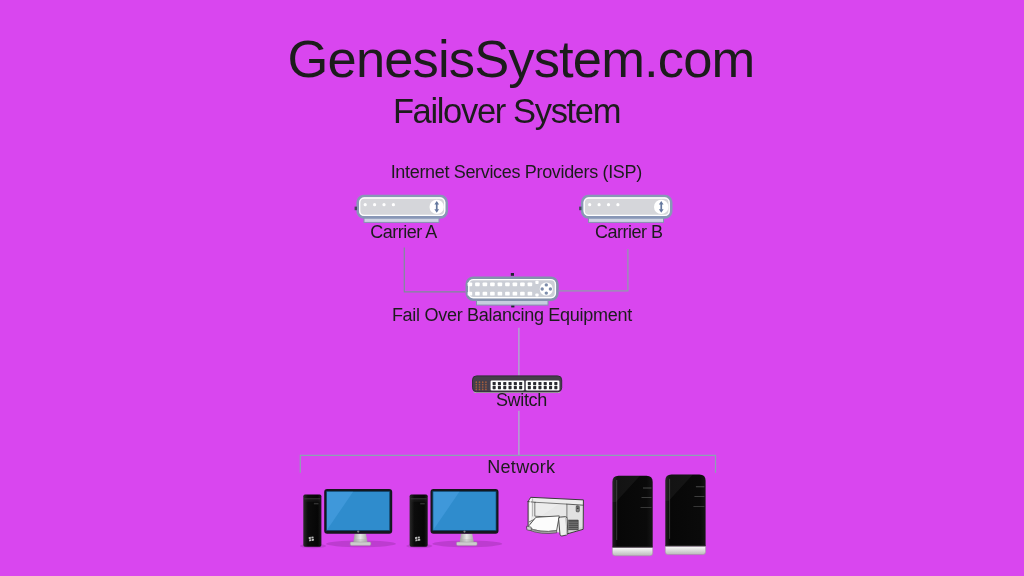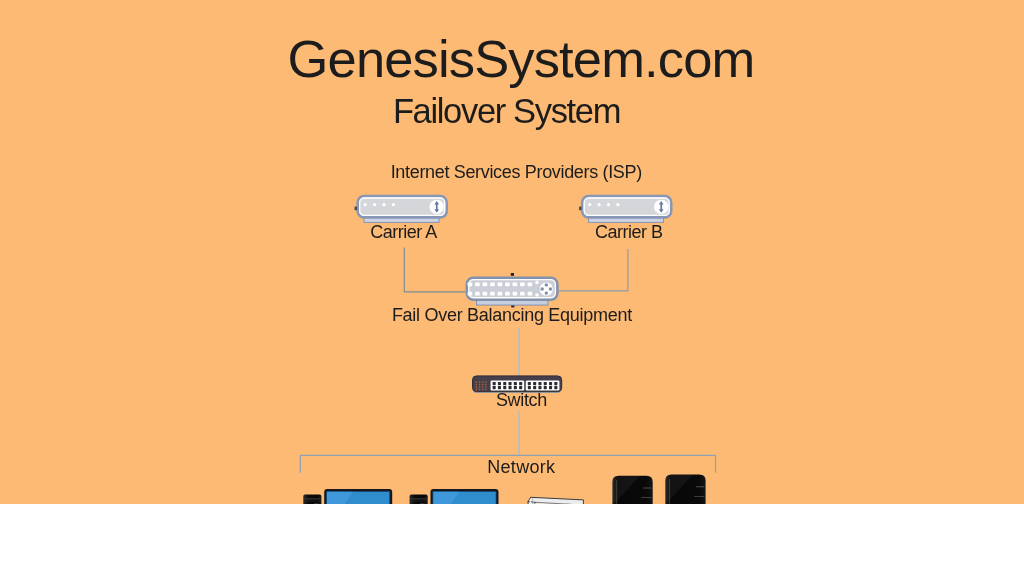--- a/index.html
+++ b/index.html
@@ -1,16 +1,16 @@
 <!DOCTYPE html>
 <html><head>
 <meta charset="utf-8">
 <style>
   html,body{margin:0;padding:0;background:#fff;}
-  #stage{position:relative;width:1024px;height:504px;background:#fdba74;overflow:hidden;}
+  #stage{position:relative;width:1024px;height:576px;background:#d946ef;overflow:hidden;}
   svg{display:block;}
   text{font-family:"Liberation Sans", sans-serif;fill:#1c1c1c;}
 </style>
 </head>
 <body>
 <div id="stage">
 <svg width="1024" height="576" viewBox="0 0 1024 576">
 
   <text x="521" y="76.8" font-size="52.5" letter-spacing="-0.86" text-anchor="middle" fill="#111">GenesisSystem.com</text>
   <text x="506.5" y="122.9" font-size="34.5" letter-spacing="-1.34" text-anchor="middle" fill="#1a1a1a">Failover System</text>

